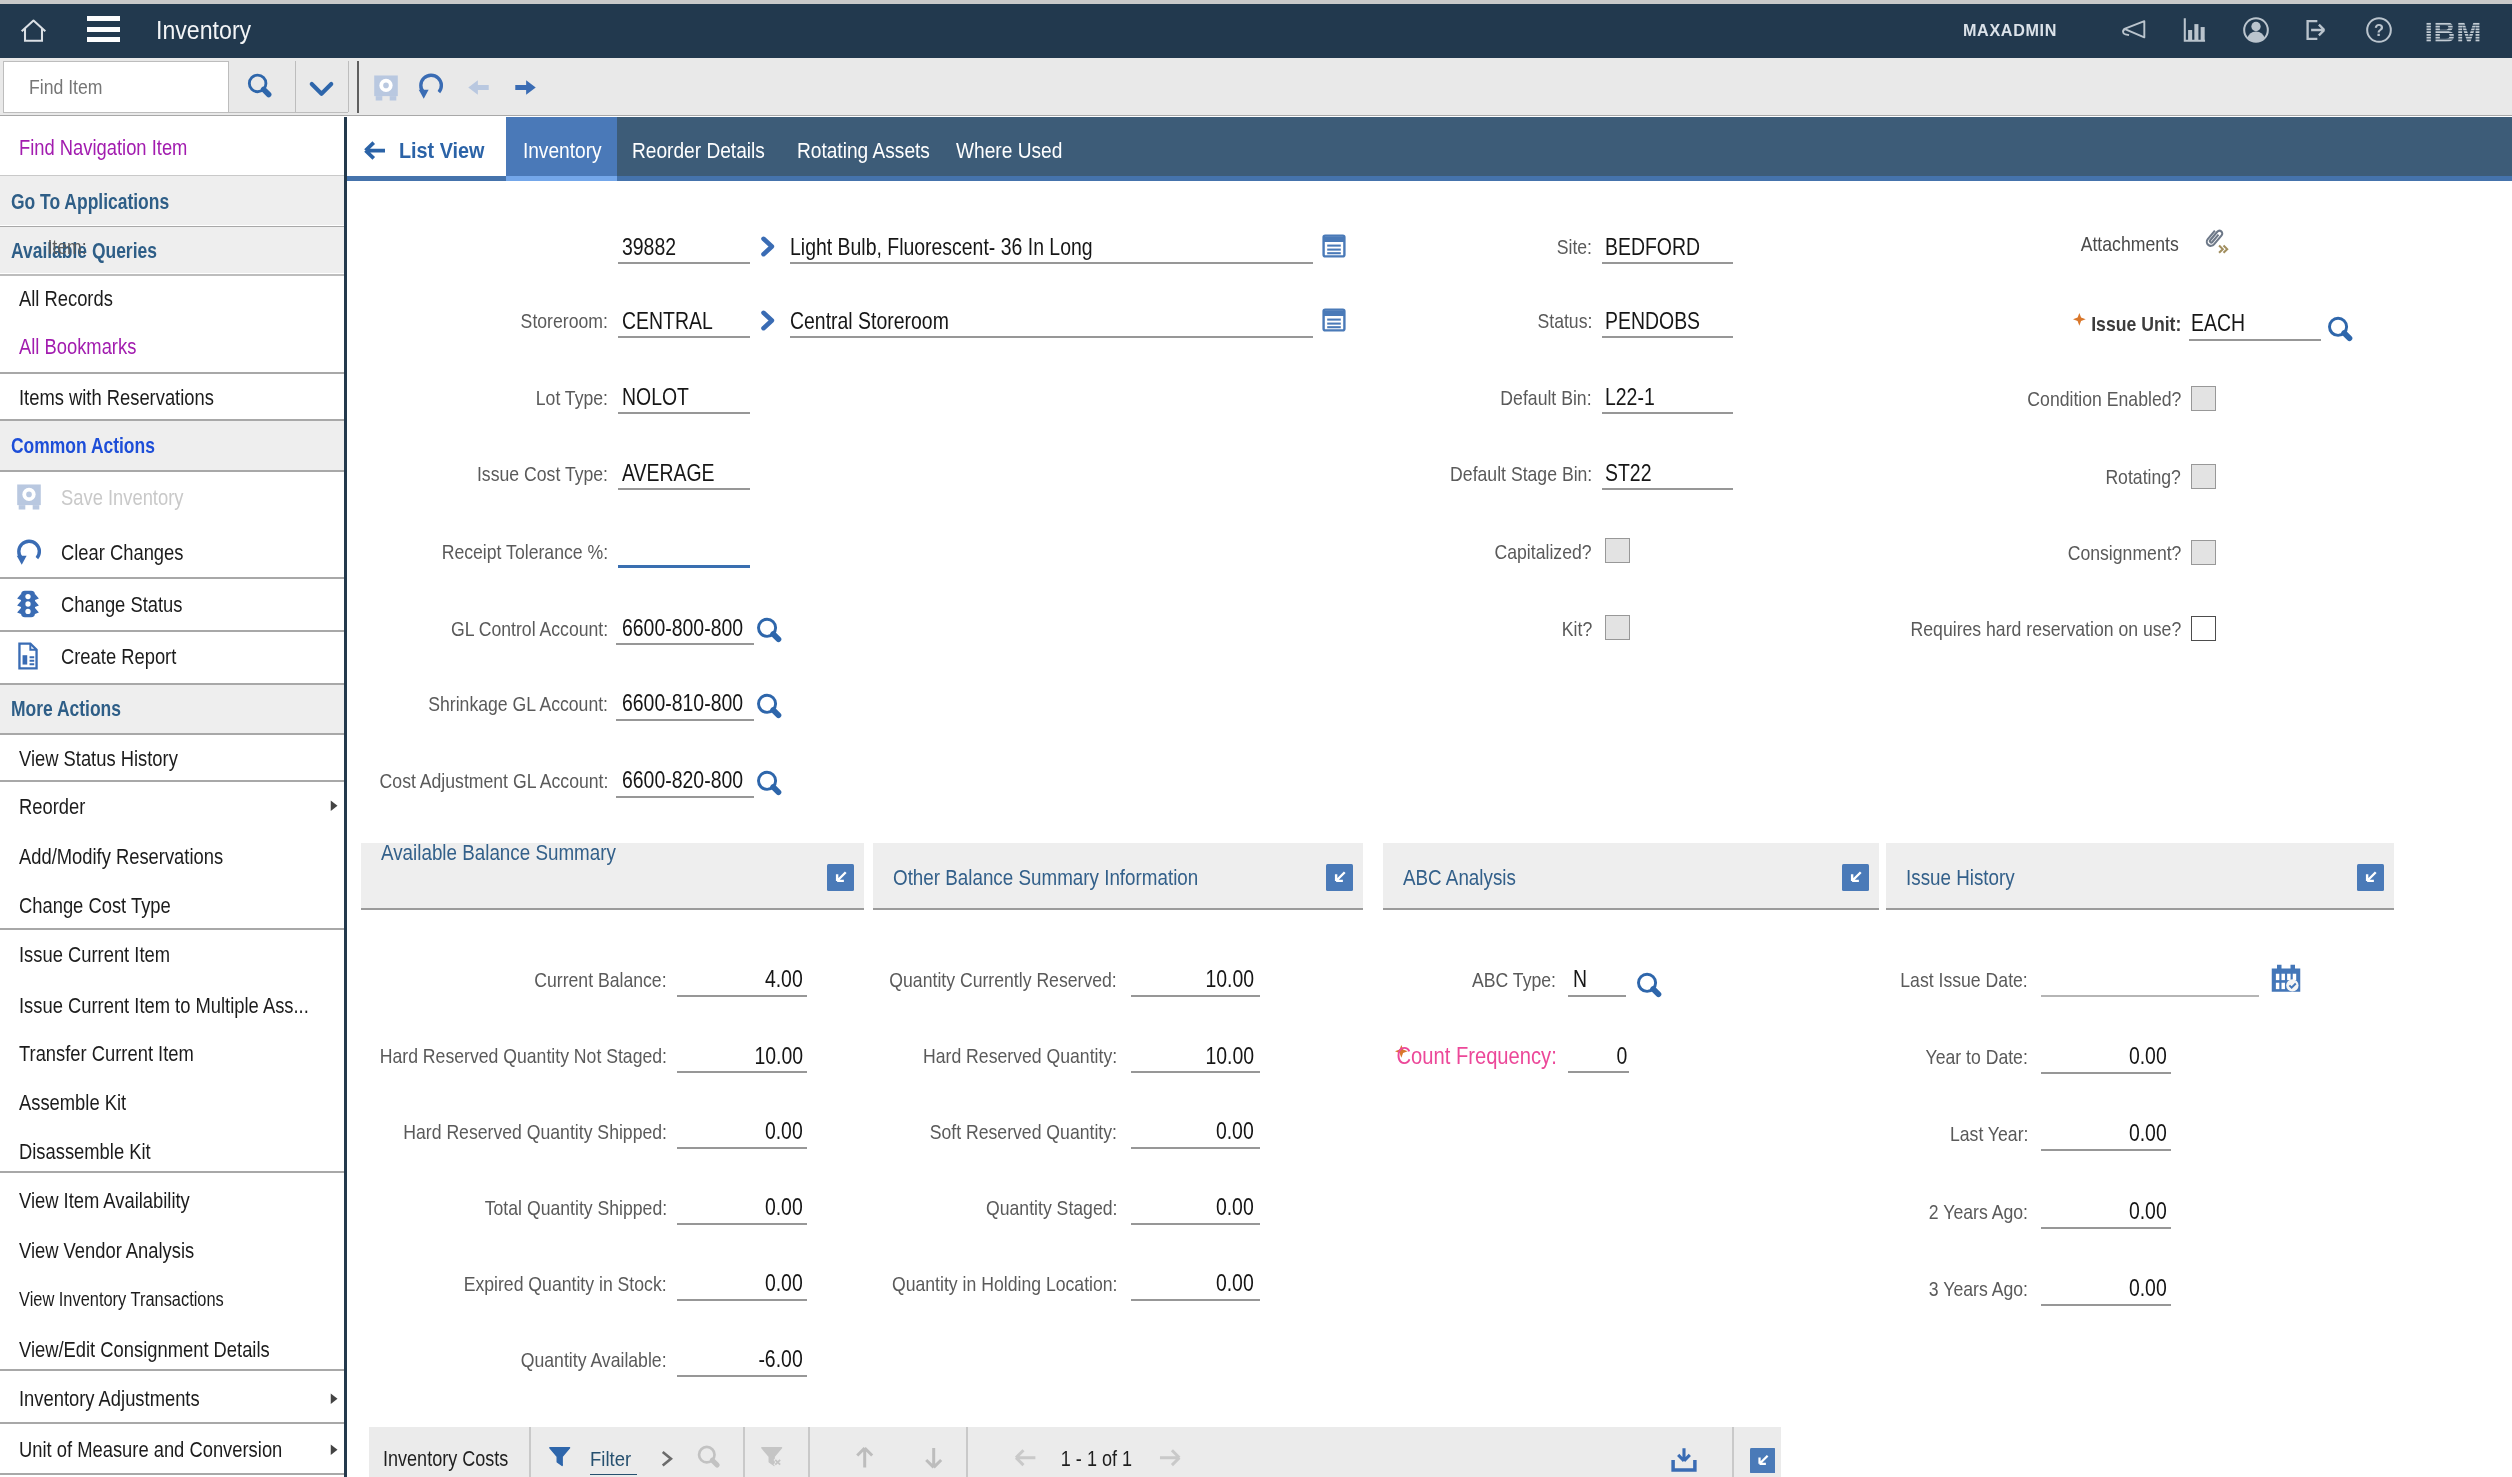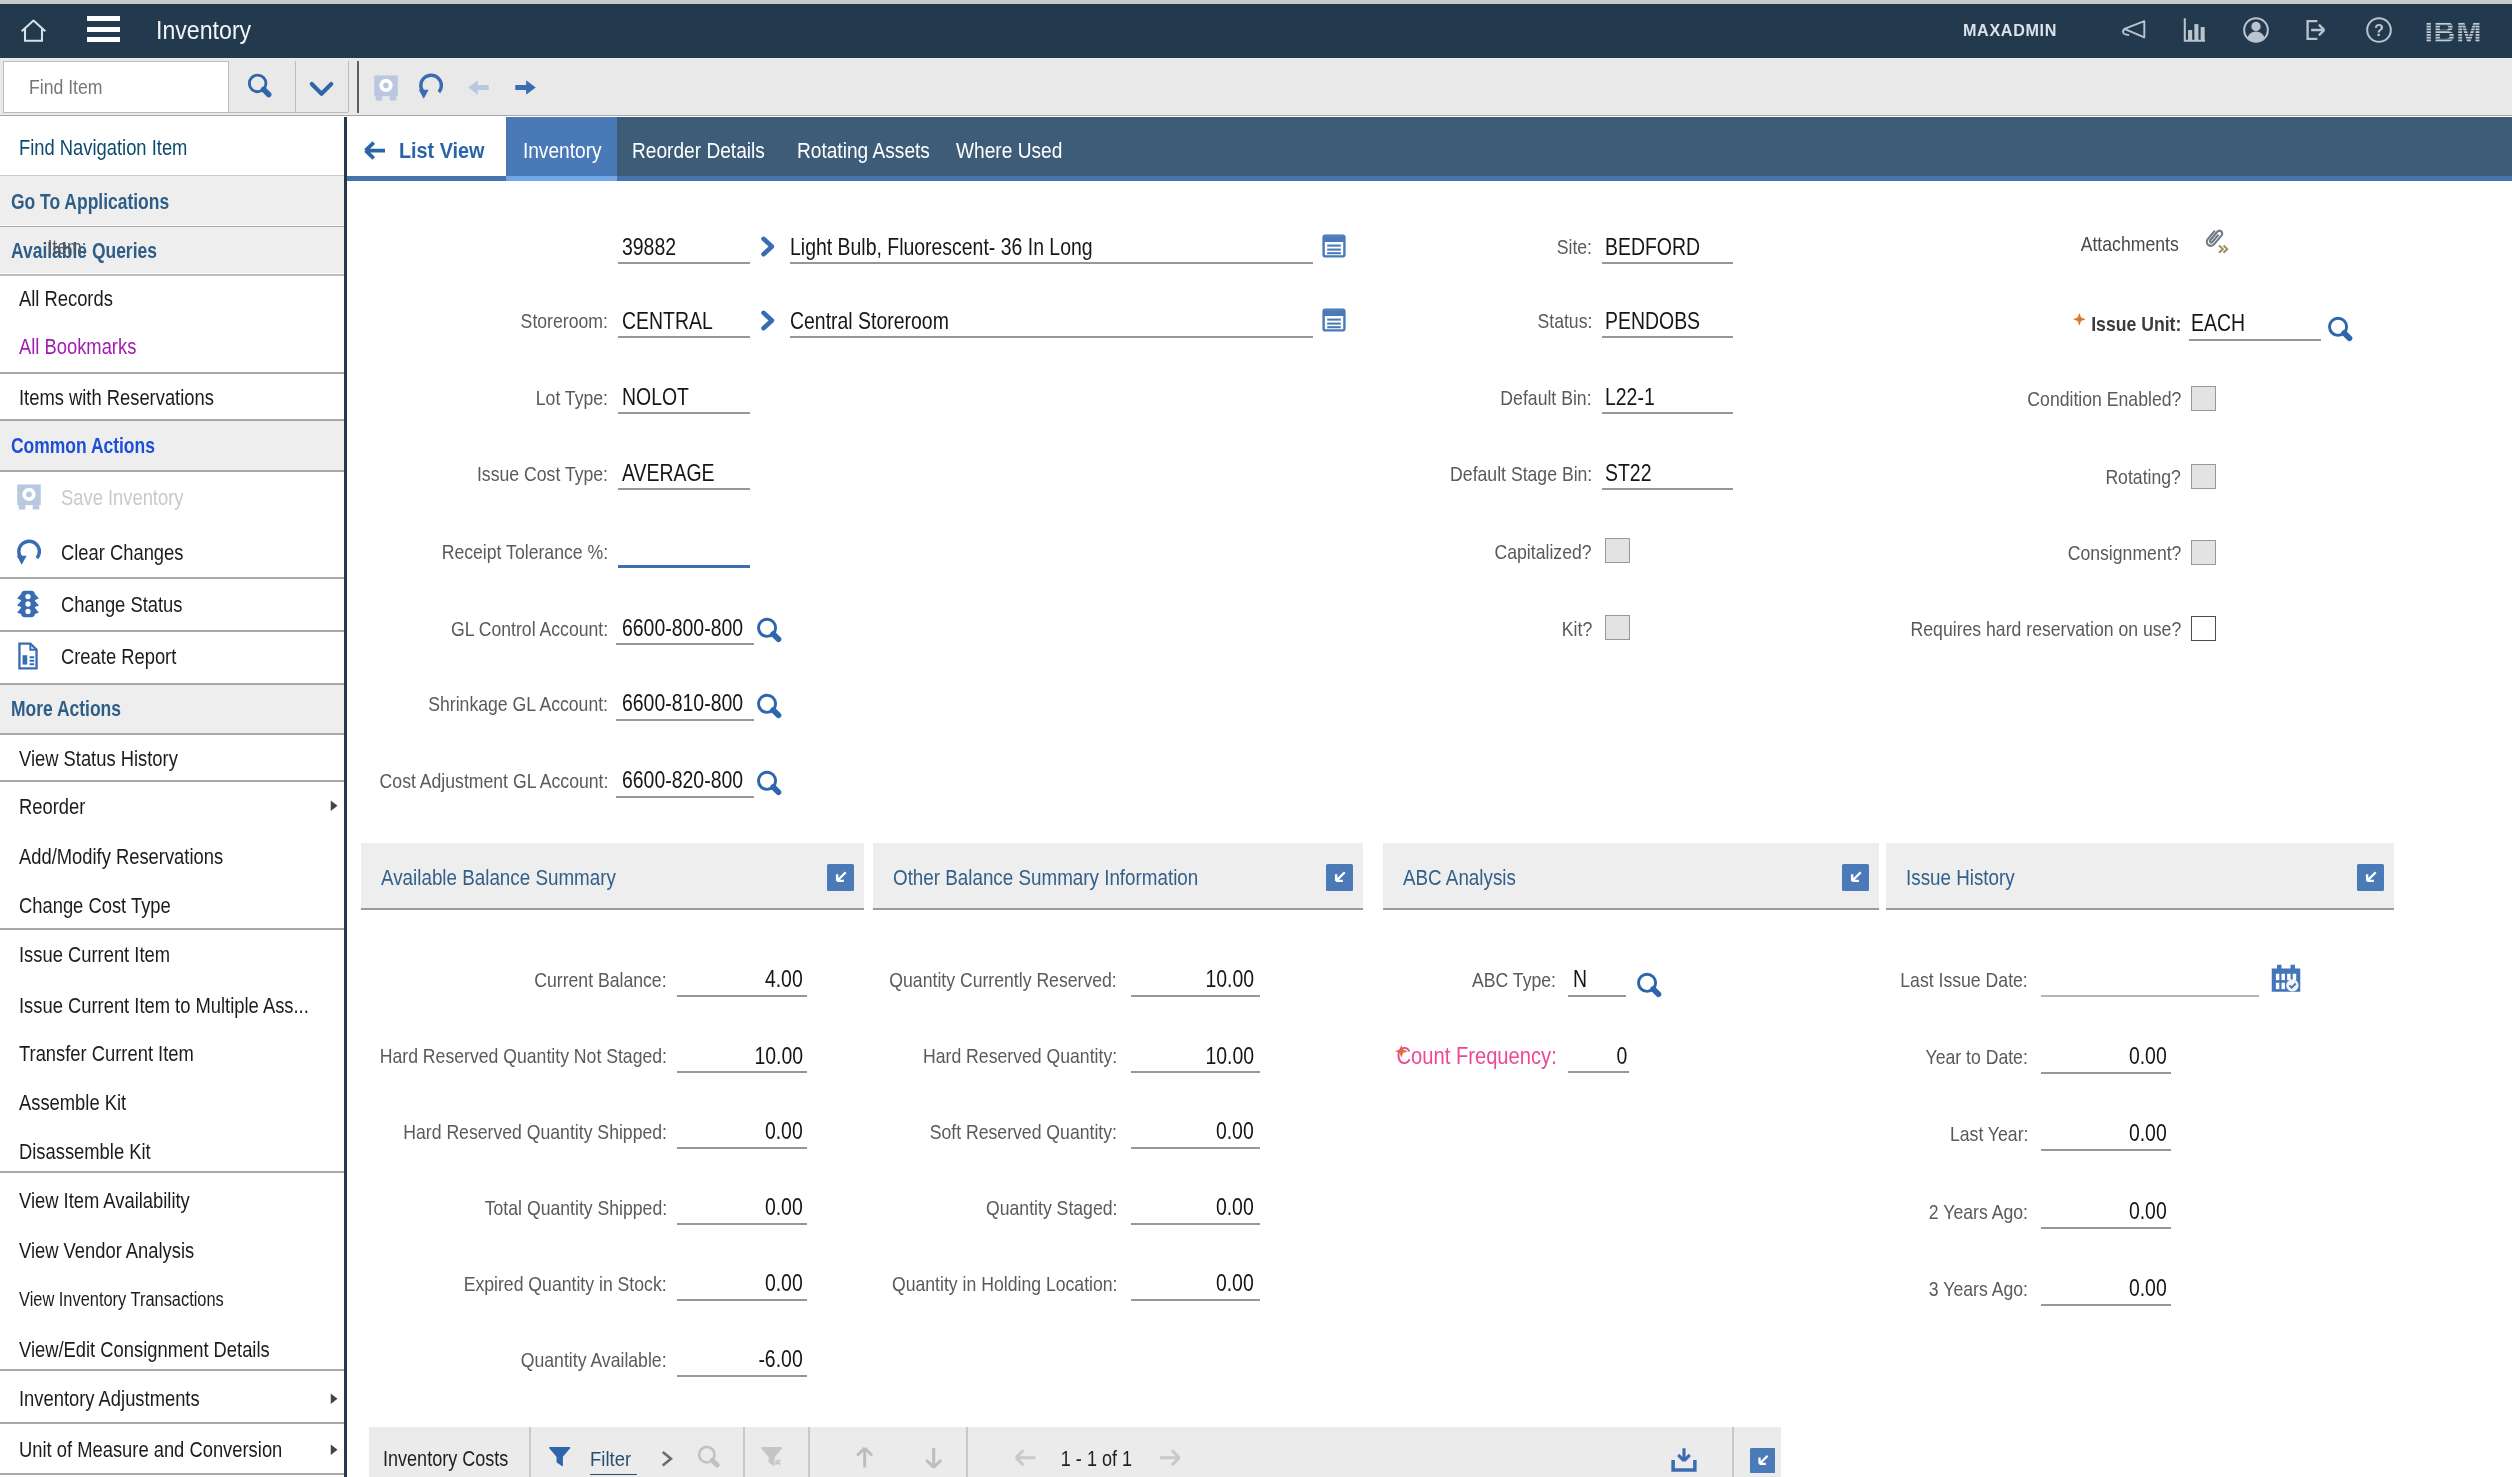--- a/index.html
+++ b/index.html
@@ -81,21 +81,21 @@
     <path d="M3.5 22.5 L16 22.5 L9.8 34 Z" fill="#3a6cb4"></path>
   </svg>
 <svg style="position:absolute;left:467px;top:76px" width="23" height="23" viewBox="0 0 36 36">
     <path d="M34 14 H17 V6.5 L2 18 L17 29.5 V22 H34 Z" fill="#b9c8e0"></path>
   </svg>
 <svg style="position:absolute;left:514px;top:76px" width="23" height="23" viewBox="0 0 36 36">
     <path d="M2 14 H19 V6.5 L34 18 L19 29.5 V22 H2 Z" fill="#3a6cb4"></path>
   </svg>
 <div style="position:absolute;left:0;top:117px;width:344px;height:1361px;background:#fff;"></div>
 <div style="position:absolute;left:344px;top:117px;width:3px;height:1361px;background:#23394c;"></div>
-<div style="position:absolute;left:19.4px;top:131px;height:33px;line-height:33px;font-size:22.4px;color:#0c4a6e;"><span style="display:inline-block;transform:scaleX(0.82);transform-origin:0% 50%;white-space:nowrap;">Find Navigation Item</span></div>
+<div style="position:absolute;left:19.4px;top:131px;height:33px;line-height:33px;font-size:22.4px;color:#a21caf;"><span style="display:inline-block;transform:scaleX(0.82);transform-origin:0% 50%;white-space:nowrap;">Find Navigation Item</span></div>
 <div style="position:absolute;left:0px;top:175px;width:344px;height:1.5px;background:#c9c9c9;"></div>
 <div style="position:absolute;left:0;top:176px;width:344px;height:49px;background:#eeeeee;"></div>
 <div style="position:absolute;left:11.2px;top:185px;height:33px;line-height:33px;font-size:22.4px;font-weight:bold;color:#2e5e87;"><span style="display:inline-block;transform:scaleX(0.78);transform-origin:0% 50%;white-space:nowrap;">Go To Applications</span></div>
 <div style="position:absolute;left:0px;top:226px;width:344px;height:1.5px;background:#a8a8a8;"></div>
 <div style="position:absolute;left:0;top:227px;width:344px;height:46px;background:#eeeeee;"></div>
 <div style="position:absolute;left:11.2px;top:234px;height:33px;line-height:33px;font-size:22.4px;font-weight:bold;color:#2e5e87;"><span style="display:inline-block;transform:scaleX(0.78);transform-origin:0% 50%;white-space:nowrap;">Available Queries</span></div>
 <div style="position:absolute;left:0px;top:274px;width:344px;height:1.5px;background:#bdbdbd;"></div>
 <div style="position:absolute;left:19.4px;top:282px;height:33px;line-height:33px;font-size:22.4px;color:#1c1c1c;white-space:nowrap;"><span style="display:inline-block;transform:scaleX(0.82);transform-origin:0% 50%;white-space:nowrap;">All Records</span></div>
 <div style="position:absolute;left:19.4px;top:330px;height:33px;line-height:33px;font-size:22.4px;color:#a21caf;white-space:nowrap;"><span style="display:inline-block;transform:scaleX(0.82);transform-origin:0% 50%;white-space:nowrap;">All Bookmarks</span></div>
 <div style="position:absolute;left:0px;top:372px;width:344px;height:1.5px;background:#a8a8a8;"></div>
@@ -276,21 +276,21 @@
   </svg>
 <div style="position:absolute;left:1613px;top:382px;width:568px;height:33px;line-height:33px;text-align:right;font-size:21px;color:#5a5a5a;"><span style="display:inline-block;transform:scaleX(0.84);transform-origin:100% 50%;white-space:nowrap;">Condition Enabled?</span></div>
 <div style="position:absolute;left:2191px;top:386px;width:25.4px;height:25.4px;background:#e3e3e3;border:1.5px solid #989898;box-sizing:border-box;"></div>
 <div style="position:absolute;left:1613px;top:460px;width:568px;height:33px;line-height:33px;text-align:right;font-size:21px;color:#5a5a5a;"><span style="display:inline-block;transform:scaleX(0.84);transform-origin:100% 50%;white-space:nowrap;">Rotating?</span></div>
 <div style="position:absolute;left:2191px;top:464px;width:25.4px;height:25.4px;background:#e3e3e3;border:1.5px solid #989898;box-sizing:border-box;"></div>
 <div style="position:absolute;left:1613px;top:536px;width:568px;height:33px;line-height:33px;text-align:right;font-size:21px;color:#5a5a5a;"><span style="display:inline-block;transform:scaleX(0.84);transform-origin:100% 50%;white-space:nowrap;">Consignment?</span></div>
 <div style="position:absolute;left:2191px;top:540px;width:25.4px;height:25.4px;background:#e3e3e3;border:1.5px solid #989898;box-sizing:border-box;"></div>
 <div style="position:absolute;left:1613px;top:612px;width:568px;height:33px;line-height:33px;text-align:right;font-size:21px;color:#5a5a5a;"><span style="display:inline-block;transform:scaleX(0.84);transform-origin:100% 50%;white-space:nowrap;">Requires hard reservation on use?</span></div>
 <div style="position:absolute;left:2191px;top:616px;width:25.4px;height:25.4px;background:#fff;border:1.9px solid #4d4d4d;box-sizing:border-box;"></div>
 <div style="position:absolute;left:361px;top:843px;width:503px;height:67px;background:#eeeeee;border-bottom:2.2px solid #9b9b9b;"></div>
-<div style="position:absolute;left:381px;top:861px;height:33px;line-height:33px;font-size:22.4px;color:#33608a;"><span style="display:inline-block;transform:scaleX(0.84);transform-origin:0% 50%;white-space:nowrap;">Available Balance Summary</span></div>
+<div style="position:absolute;left:381px;top:836px;height:33px;line-height:33px;font-size:22.4px;color:#33608a;"><span style="display:inline-block;transform:scaleX(0.84);transform-origin:0% 50%;white-space:nowrap;">Available Balance Summary</span></div>
 <svg style="position:absolute;left:827px;top:864px" width="27" height="27" viewBox="0 0 36 36">
     <rect width="36" height="36" rx="2" fill="#4a7ab8"></rect>
     <path d="M25 11 L15 21 M13.5 22.5 h9 M13.5 22.5 v-9" stroke="#fff" stroke-width="3.2" fill="none"></path>
   </svg>
 <div style="position:absolute;left:873px;top:843px;width:490px;height:67px;background:#eeeeee;border-bottom:2.2px solid #9b9b9b;"></div>
 <div style="position:absolute;left:893px;top:861px;height:33px;line-height:33px;font-size:22.4px;color:#33608a;"><span style="display:inline-block;transform:scaleX(0.84);transform-origin:0% 50%;white-space:nowrap;">Other Balance Summary Information</span></div>
 <svg style="position:absolute;left:1326px;top:864px" width="27" height="27" viewBox="0 0 36 36">
     <rect width="36" height="36" rx="2" fill="#4a7ab8"></rect>
     <path d="M25 11 L15 21 M13.5 22.5 h9 M13.5 22.5 v-9" stroke="#fff" stroke-width="3.2" fill="none"></path>
   </svg>

